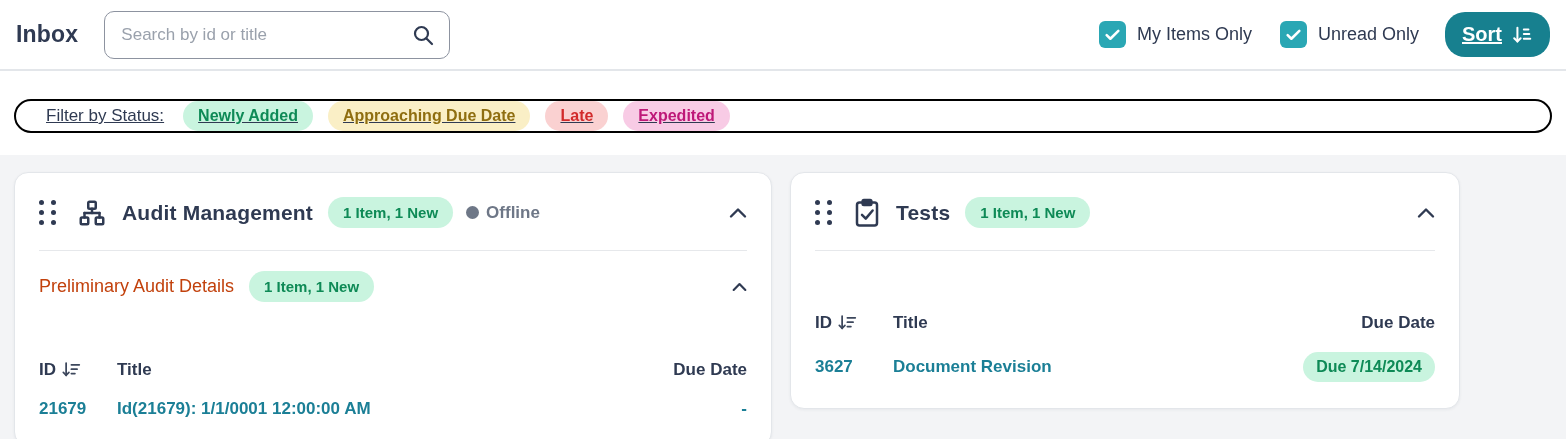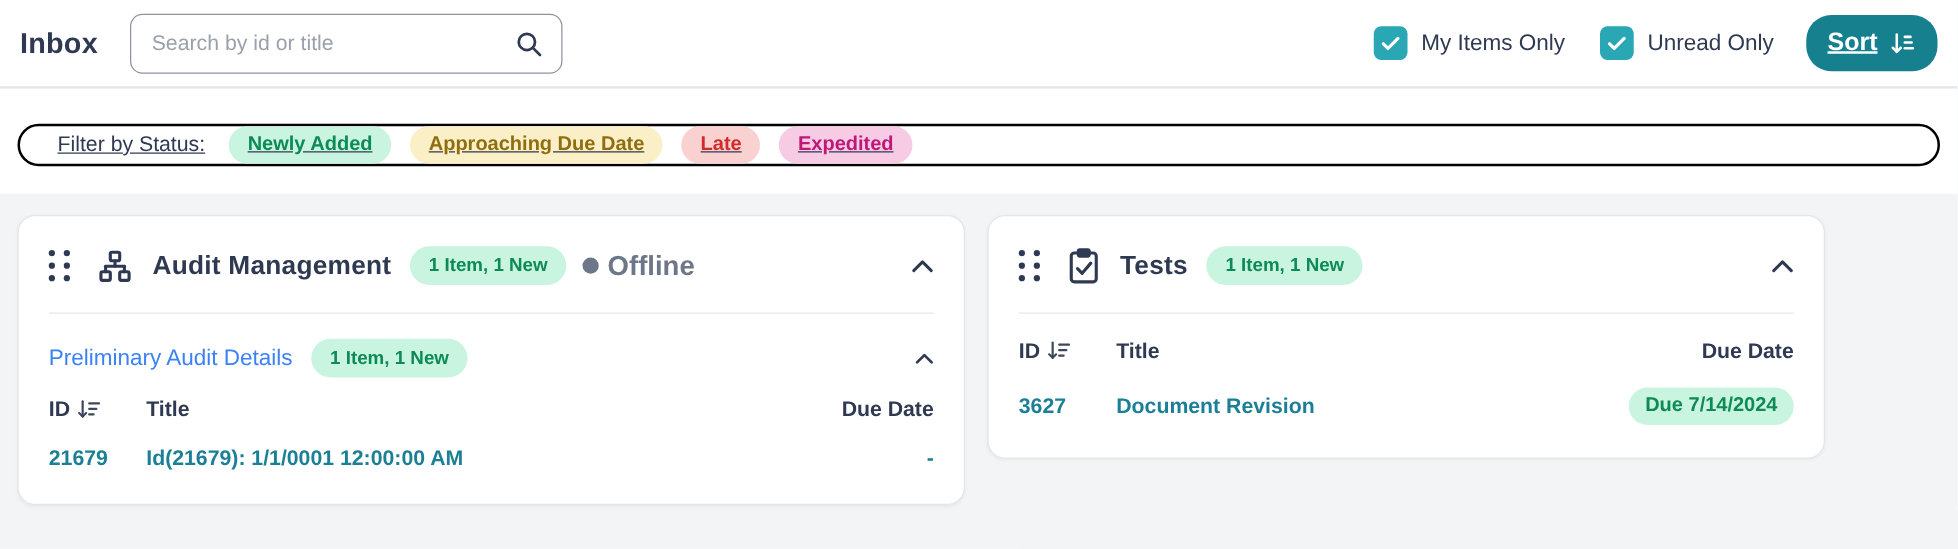--- a/index.html
+++ b/index.html
@@ -72,30 +72,30 @@
   .drag-handle { display:grid; grid-template-columns:repeat(2,6px); grid-gap:5px 6px; margin-right:20px; cursor:grab; }
   .drag-handle i { width:5px; height:5px; border-radius:50%; background:#2F3A52; }
   .card-icon { margin-right:15px; display:flex; }
   .card-title { font-size:21px; font-weight:bold; color:#2F3A52; letter-spacing:.2px; }
   .badge {
     background:#C9F4DF; color:#0E8A56; font-weight:bold; font-size:15px;
     border-radius:999px; padding:7px 15px; margin-left:15px; white-space:nowrap;
   }
   .status { display:flex; align-items:center; margin-left:13px; gap:7px; }
   .status-dot { width:13px; height:13px; border-radius:50%; background:#6E7787; }
-  .status-text { font-size:22px; font-weight:bold; color:#6E7787; }
+  .status-text { font-size:17px; font-weight:bold; color:#6E7787; }
   .chevron-btn { margin-left:auto; }
   .divider { border-top:1px solid #E6E8EB; margin:0 24px; }
 
   .card-section { padding:20px 24px 26px 24px; }
   .section-header { display:flex; align-items:center; margin-bottom:16px; }
-  .section-title { font-size:18px; color:#3b82f6; }
+  .section-title { font-size:18px; color:#c2410c; }
 
   .grid-table { display:grid; grid-template-columns:78px 1fr auto; align-items:center; }
-  .grid-table .th { font-size:17px; font-weight:bold; color:#2F3A52; padding-bottom:19px; }
+  .grid-table .th { font-size:17px; font-weight:bold; color:#2F3A52; padding-bottom:19px;margin-top:42px; }
   .th-id { display:flex; align-items:center; gap:4px; }
   .th-due, .td-due { text-align:right; }
   .td { font-size:17px; font-weight:bold; color:#1B7F96; }
   .td a { color:#1B7F96; text-decoration:none; cursor:pointer; }
   .due-pill {
     display:inline-block; background:#C9F4DF; color:#0E8A56;
     border-radius:999px; padding:6px 13px; font-size:16px; font-weight:bold; white-space:nowrap;
   }
 </style>
 </head>

